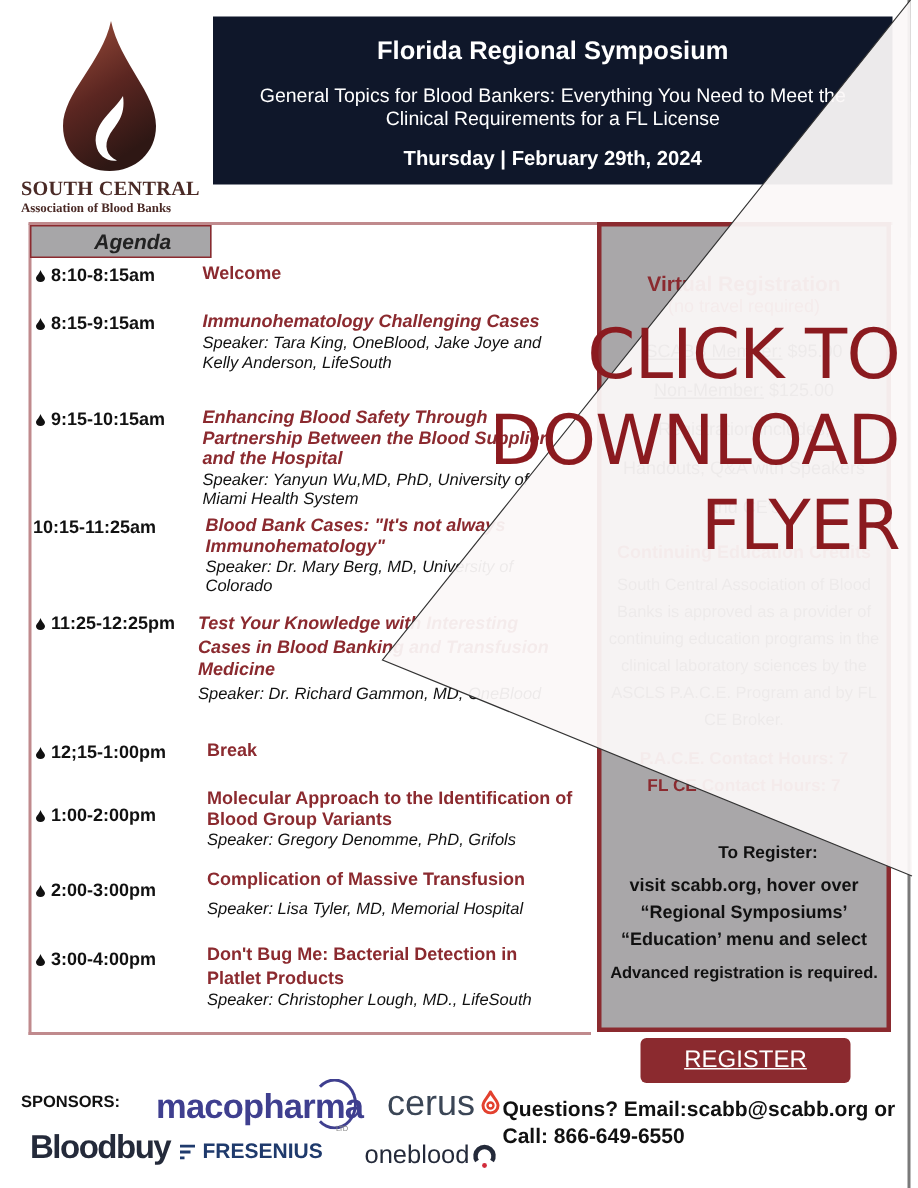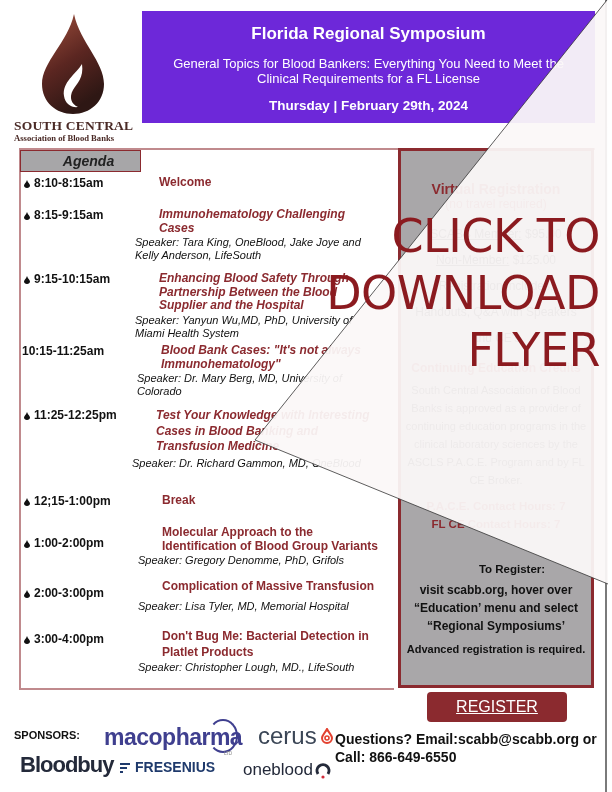--- a/index.html
+++ b/index.html
@@ -9,36 +9,36 @@
   .page { position: absolute; left: 0; top: 0; width: 612px; height: 792px; }
   .page-edge { position: absolute; left: 605px; top: 0; width: 2px; height: 792px; background: #7a7a7a; }
 
   
   .logo { position: absolute; left: 14px; top: 12px; width: 118px; height: 140px; text-align: left; font-weight: bold; }
   .logo svg { display: block; margin: 0 auto; }
   .logo-name { font-family: "Liberation Serif", serif; font-size: 13.5px; color: #4a2a26; letter-spacing: 0.2px; margin-top: 2px; white-space: nowrap; }
   .logo-sub { font-family: "Liberation Serif", serif; font-size: 8.6px; color: #4a2a26; white-space: nowrap; margin-top: -1px; }
 
   
-  .banner { position: absolute; left: 142px; top: 11px; width: 453px; height: 112px; background: #6d28d9; color: #fff; text-align: center; }
+  .banner { position: absolute; left: 142px; top: 11px; width: 453px; height: 112px; background: #0f172a; color: #fff; text-align: center; }
   .banner-title { font-weight: bold; font-size: 17px; margin-top: 13px; }
   .banner-sub { font-size: 13px; line-height: 15px; margin-top: 12px; padding: 0 20px; }
   .banner-date { font-weight: bold; font-size: 13.5px; margin-top: 12px; }
   .virtual { position: absolute; left: 142px; top: 125px; width: 453px; text-align: center; font-weight: bold; font-size: 13.5px; color: #8b2a2f; }
   .rule { position: absolute; left: 19px; top: 148px; width: 576px; height: 2px; background: #c08a8d; }
 
   
   .agenda-box { position: absolute; left: 19px; top: 149px; width: 375px; height: 541px; border-left: 2px solid #c08a8d; border-bottom: 2px solid #c08a8d; }
   .agenda-tab { position: absolute; left: 20px; top: 150px; width: 121px; height: 22px; background: #a7a6a8; border: 1px solid #8b2a2f; font-weight: bold; font-style: italic; font-size: 14px; text-align: center; line-height: 21px; color: #222; padding-left: 16px; }
 
   .row { position: absolute; left: 24px; width: 370px; }
   .time { position: absolute; left: 0; top: 0; font-weight: bold; font-size: 12px; color: #111; white-space: nowrap; }
   .drop { display: inline-block; width: 6px; height: 8px; margin-right: 4px; vertical-align: -1px; }
   .session { position: absolute; left: 111px; top: 0; width: 240px; }
-  .stitle { font-weight: bold; font-size: 12px; line-height: 13.5px; color: #8b2a2f; margin-left: 24px; }
+  .stitle { font-weight: bold; font-size: 12px; line-height: 13.5px; color: #8b2a2f; }
   .stitle.it { font-style: italic; }
   .speaker { font-style: italic; font-size: 11px; line-height: 13px; color: #111; margin-top: 1px; }
 
   
   .reg-panel { position: absolute; left: 398px; top: 148px; width: 196px; height: 540px; border: 3px solid #8b2a2f; background: #a9a7a9; }
   .reg-inner { position: absolute; left: 0; top: 0; width: 100%; text-align: center; }
   .reg-head { font-weight: bold; font-size: 14px; color: #8b2a2f; margin-top: 30px; }
   .reg-note { font-size: 12px; color: #8b2a2f; }
   .reg-line { font-size: 12px; color: #111; margin-top: 12px; }
   .reg-line u { text-decoration: underline; }
@@ -196,22 +196,22 @@
       <div class="reg-line"><u>Non-Member:</u> <span>$125.00</span></div>
       <div class="reg-line">Registration includes;</div>
       <div class="reg-line">Handouts, Q&amp;A with Speakers</div>
       <div class="reg-line">and CE's</div>
       <div class="reg-ce-head">Continuing Education Credits</div>
       <div class="reg-body" style="margin-top:6px;">South Central Association of Blood Banks is approved as a provider of continuing education programs in the clinical laboratory sciences by the ASCLS P.A.C.E. Program and by FL CE Broker.</div>
       <div class="reg-hours">P.A.C.E. Contact Hours: 7</div>
       <div class="reg-hours" style="margin-top:0;">FL CE Contact Hours: 7</div>
       <div class="to-register">To Register:</div>
       <div class="reg-instr">visit scabb.org, hover over</div>
+      <div class="reg-instr" style="margin-top:0;">“Regional Symposiums’</div>
       <div class="reg-instr" style="margin-top:0;">“Education’ menu and select</div>
-      <div class="reg-instr" style="margin-top:0;">“Regional Symposiums’</div>
       <div class="reg-req">Advanced registration is required.</div>
     </div>
   </div>
   <div class="register-btn">REGISTER</div>
 
   <div class="sponsors-label">SPONSORS:</div>
   <div class="sp sp-maco"><span>macopharma</span><span class="ring"></span><span class="ltd">LTD</span></div>
   <div class="sp sp-cerus"><span>cerus</span><svg class="ic" viewBox="0 0 14 16">
         <path d="M7 1 C5 5 2 7 2 10 C2 13 4.3 15 7 15 C9.7 15 12 13 12 10 C12 7 9 5 7 1Z" fill="none" stroke="#e3412f" stroke-width="2"></path>
         <circle cx="7" cy="10" r="2" fill="none" stroke="#e3412f" stroke-width="1.6"></circle>

